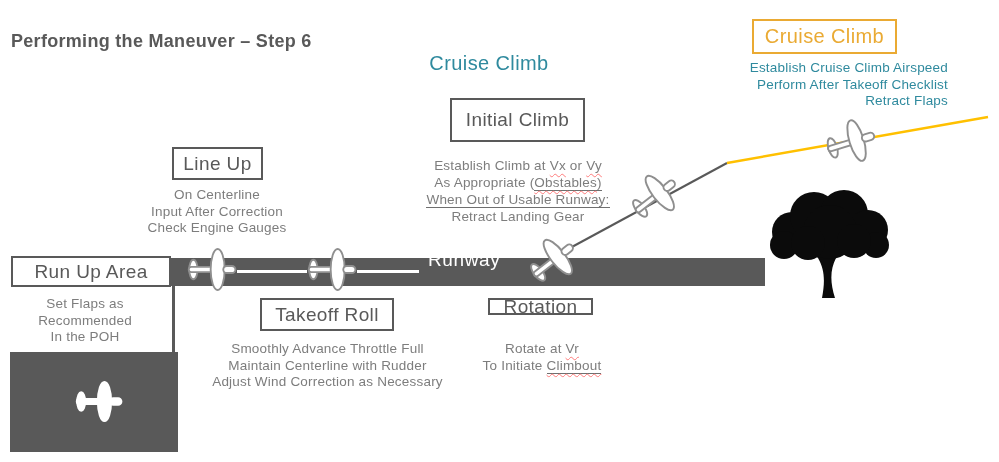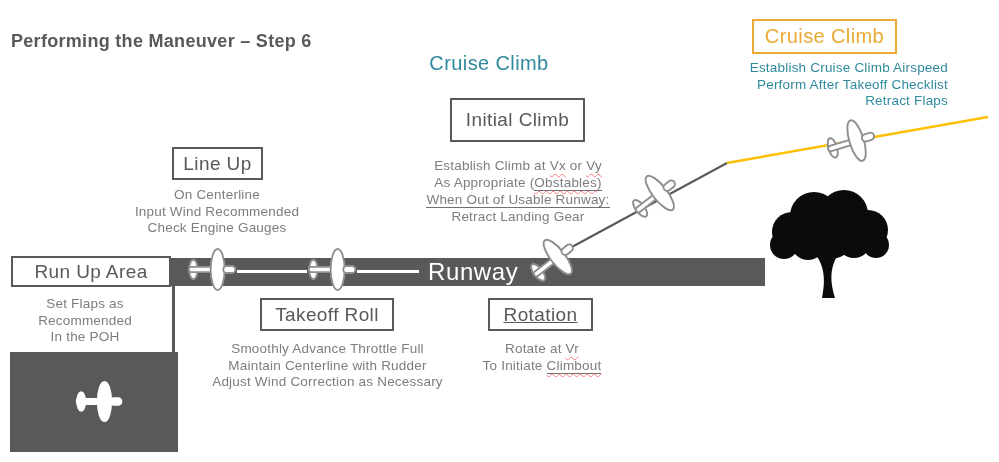--- a/index.html
+++ b/index.html
@@ -19,21 +19,21 @@
   }
   
   .stage-box{
     border:2px solid var(--dark); background:#fff; color:var(--dark);
     display:flex; align-items:center; justify-content:center;
     font-size:19px; letter-spacing:.4px; box-sizing:border-box;
   }
   .box-line-up{left:172px; top:147px; width:91px; height:33px;}
   .box-run-up{left:11px; top:256px; width:160px; height:31px;}
   .box-takeoff{left:260px; top:298px; width:134px; height:33px;}
-  .box-rotation{left:488px; top:298px; width:105px; height:33px;text-decoration:underline;}
+  .box-rotation{left:488px; top:298px; width:105px; height:17px;text-decoration:underline;}
   .box-initial{left:450px; top:98px; width:135px; height:44px;}
   .box-cruise{left:752px; top:19px; width:145px; height:35px; border-color:var(--gold); color:var(--gold); font-size:20px;}
   
   .notes{
     color:var(--body_text); font-size:13.5px; line-height:16.5px;
     text-align:center; letter-spacing:.2px;
   }
   .notes-line-up{left:117px; top:187px; width:200px;}
   .notes-run-up{left:9px; top:296px; width:152px;}
   .notes-takeoff{left:175px; top:341px; width:305px;}
@@ -47,22 +47,22 @@
   
   .sp{
     text-decoration-line:underline; text-decoration-style:wavy;
     text-decoration-color:var(--spell); text-decoration-thickness:1px;
     text-underline-offset:2.5px;
   }
   .ul{border-bottom:1.4px solid #6f6f6f;margin-top:16px;}
   
   .runway-bar{left:170px; top:258px; width:595px; height:28px; background:var(--dark);}
   .runway-label{
-    left:428px; top:258px; width:90px; height:28px; line-height:28px;
-    color:#fff; font-size:24px; text-align:left; letter-spacing:.6px;
+    left:428px; top:246px; width:90px; height:28px; line-height:28px;
+    color:#fff; font-size:19px; text-align:left; letter-spacing:.6px;
   }
   .dash{background:#fff; height:2.5px; top:270px;}
   .dash1{left:237px; width:70px;}
   .dash2{left:357px; width:62px;}
   .taxiway-line{left:172px; top:286px; width:2.5px; height:66px; background:var(--dark);}
   .runup-pad{left:10px; top:352px; width:168px; height:100px; background:var(--dark);}
   
   .lines-layer{left:0; top:0;}
   .plane{overflow:visible;}
   .plane-runway-1{left:185px; top:247px;}
@@ -101,21 +101,21 @@
   <div class="abs stage-box box-initial">Initial Climb</div>
   <div class="abs stage-box box-cruise">Cruise Climb</div>
 
   <div class="abs notes notes-run-up">
       <div>Set Flaps as</div>
       <div>Recommended</div>
       <div>In the POH</div>
     </div>
   <div class="abs notes notes-line-up">
       <div>On Centerline</div>
-      <div>Input Wind Recommended</div>
+      <div>Input After Correction</div>
       <div>Check Engine Gauges</div>
     </div>
   <div class="abs notes notes-rotation">
       <div><span>Rotate at </span><span class="sp">Vr</span></div>
       <div><span>To Initiate </span><span class="ul sp">Climbout</span></div>
     </div>
   <div class="abs notes notes-takeoff">
       <div>Smoothly Advance Throttle Full</div>
       <div>Maintain Centerline with Rudder</div>
       <div>Adjust Wind Correction as Necessary</div>

